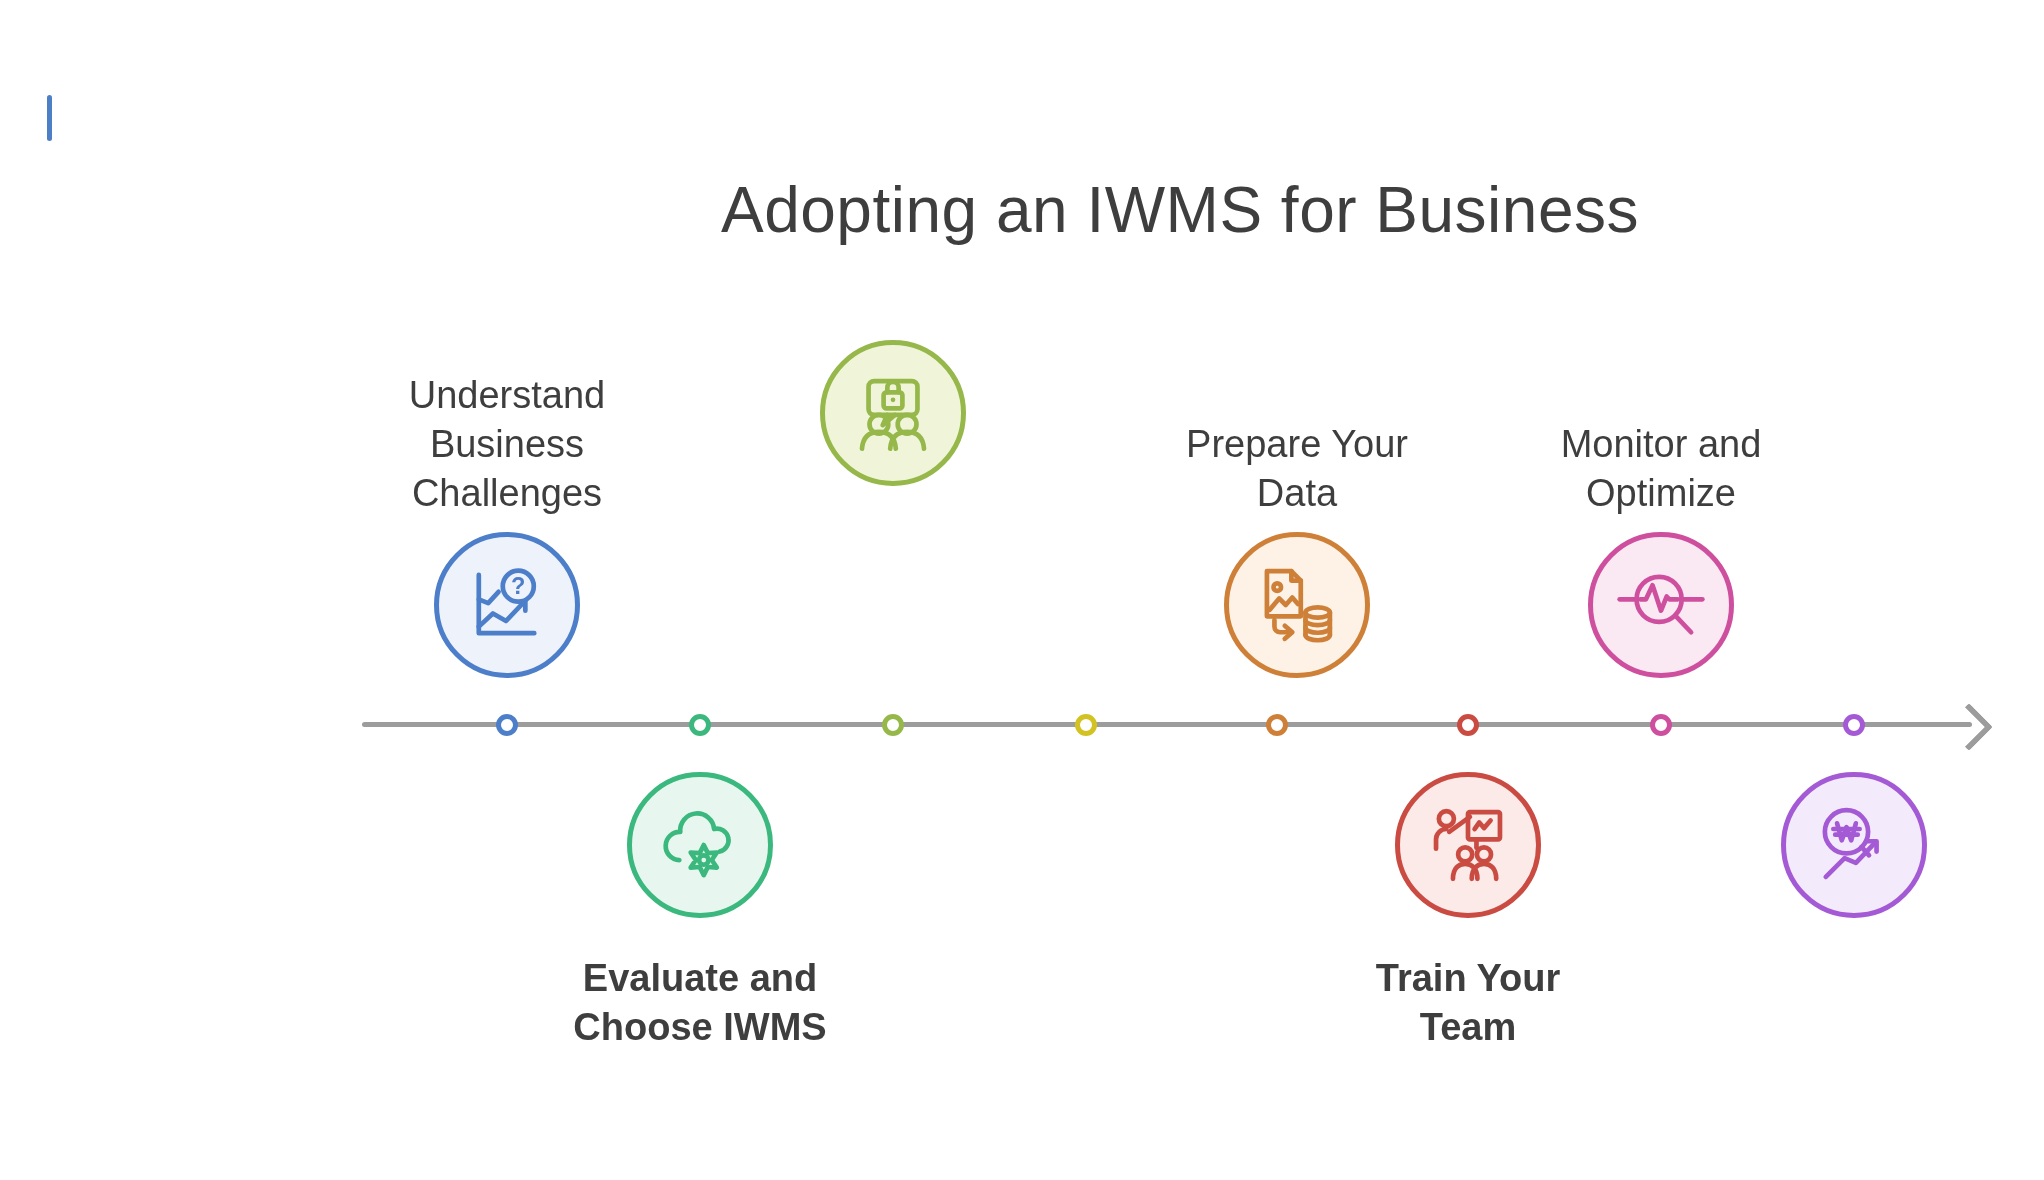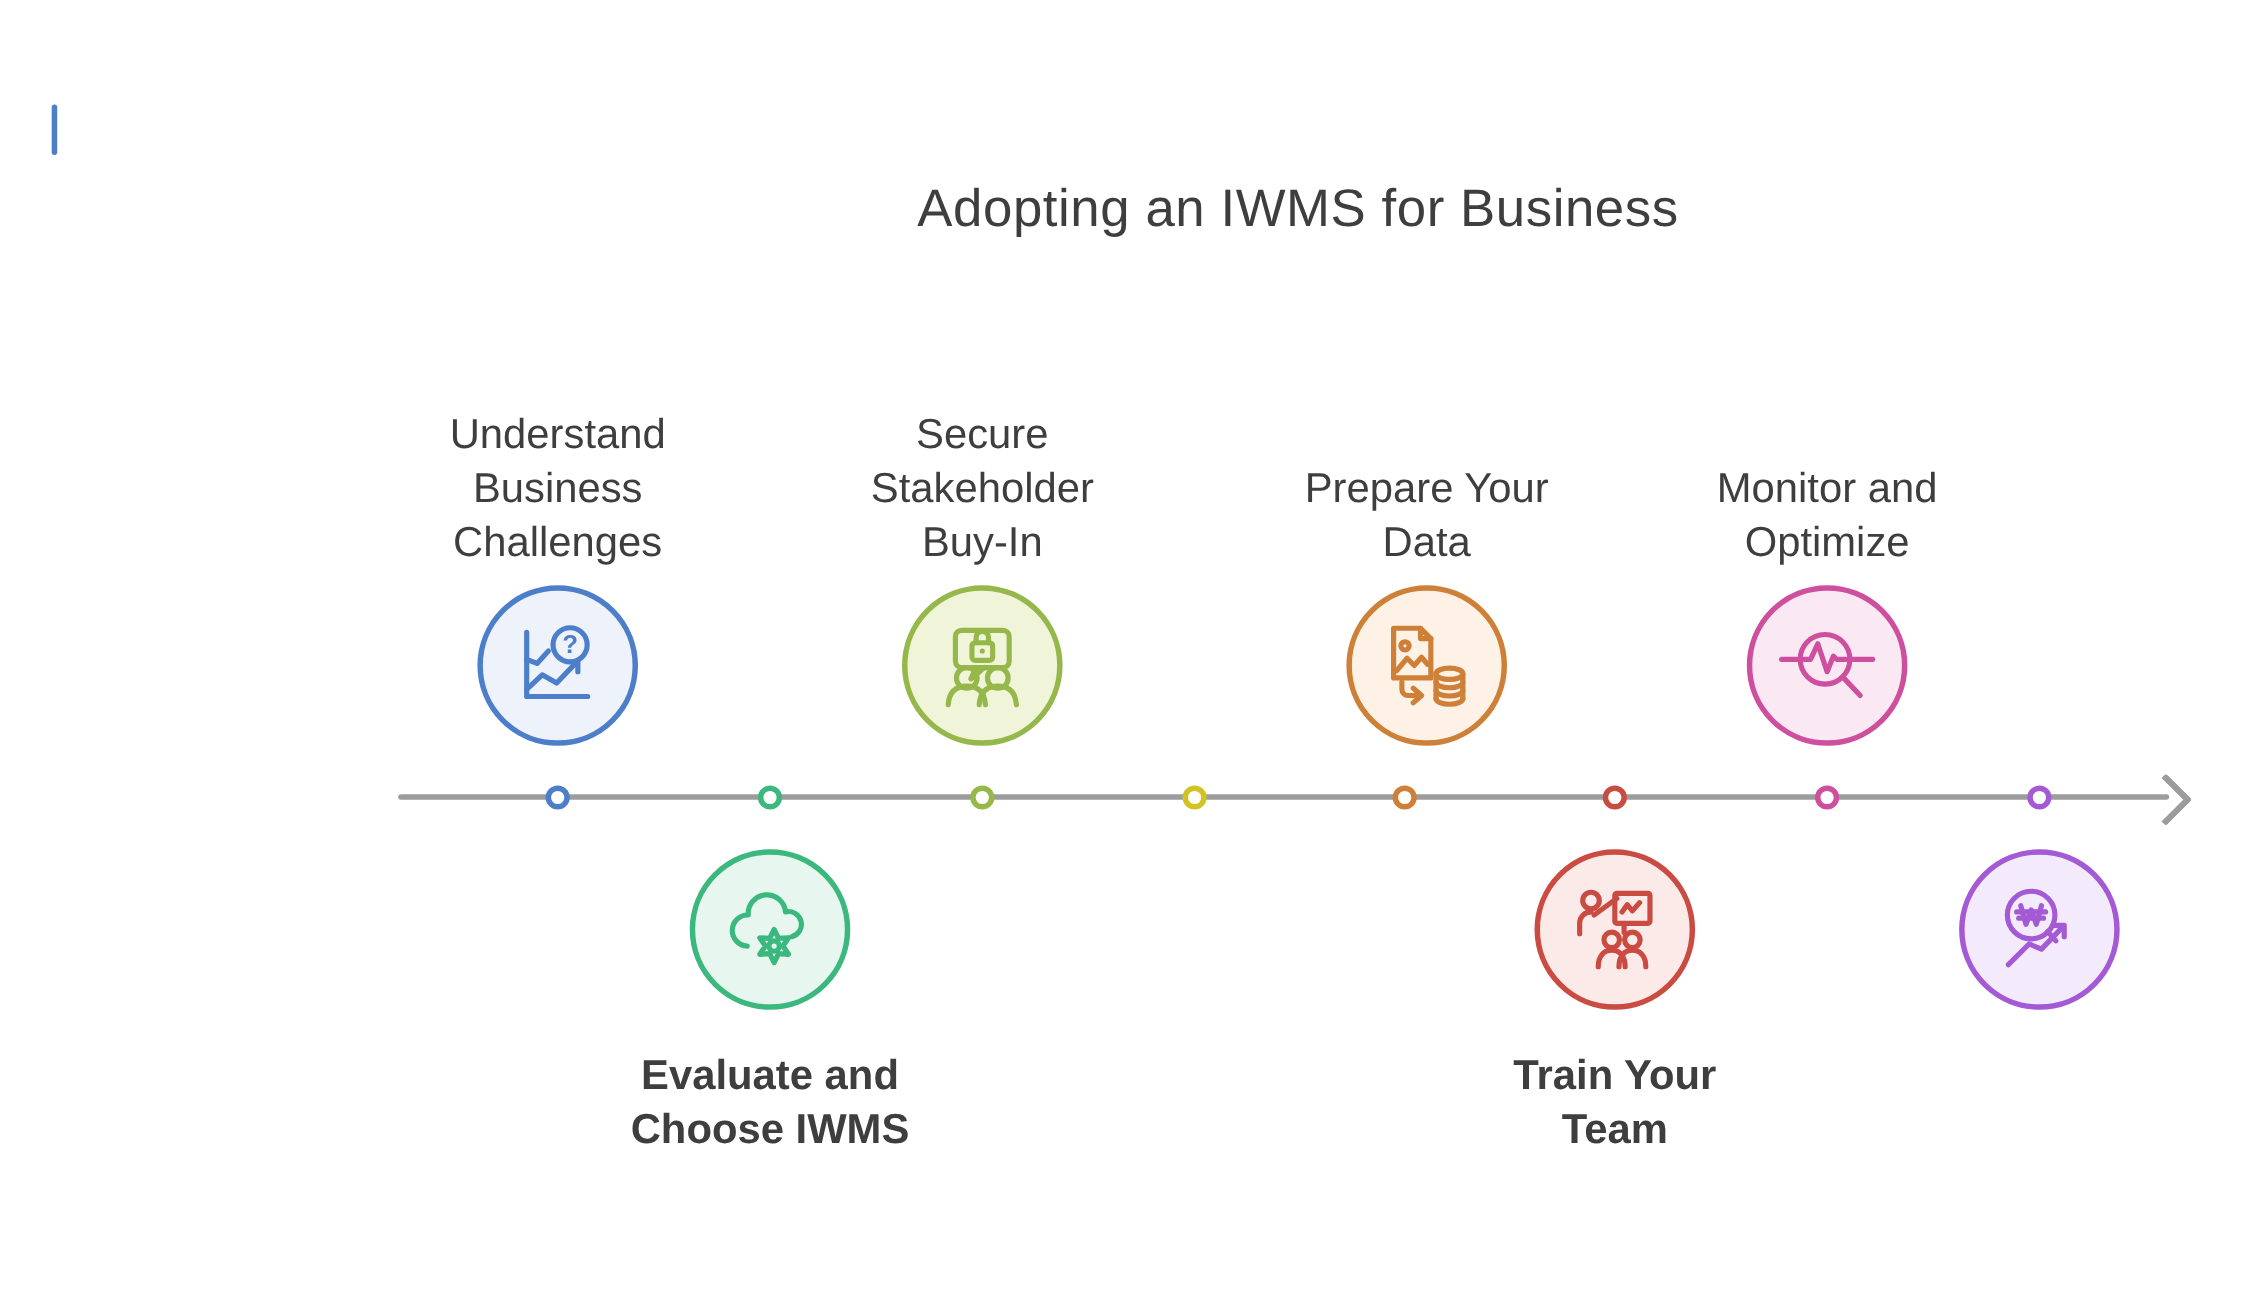--- a/index.html
+++ b/index.html
@@ -3,21 +3,21 @@
 <meta charset="utf-8">
 <style>
   html,body{margin:0;padding:0;background:#ffffff;}
   .canvas{
     position:relative;width:2044px;height:1180px;background:#ffffff;overflow:hidden;
     font-family:"Liberation Sans",sans-serif;color:#3e3e3e;
   }
   .text-caret{position:absolute;left:47px;top:95px;width:5px;height:46px;border-radius:3px;background:#4d7fc7;}
   .page-title{
     position:absolute;left:360px;top:130px;width:1640px;text-align:center;
-    font-size:48px;font-weight:400;color:#3e3e3e;letter-spacing:0.5px;
+    font-size:64px;font-weight:400;color:#3e3e3e;letter-spacing:0.5px;
   }
   .timeline-line{position:absolute;left:362px;top:722px;width:1610px;height:5px;background:#9c9c9c;border-radius:3px;z-index:1;}
   .timeline-arrowhead{
     position:absolute;left:1952px;top:710px;width:28px;height:28px;
     border-top:6px solid #9c9c9c;border-right:6px solid #9c9c9c;border-radius:3px;
     transform:rotate(45deg);z-index:1;
   }
   .timeline-dot{
     position:absolute;top:714px;width:22px;height:22px;border-radius:50%;
     background:#ffffff;border:5px solid var(--accent);box-sizing:border-box;z-index:2;
@@ -80,23 +80,20 @@
       <svg viewBox="0 0 100 100" fill="none" stroke="currentColor" stroke-width="5" stroke-linecap="round" stroke-linejoin="round">
         <path d="M28,66 a15,15 0 0 1 1,-30 a18,18 0 0 1 36,-3 a12,12 0 0 1 6,24"></path>
         <path d="M54,50 L58.3,58.6 L67.9,58 L62.5,66 L67.9,74 L58.3,73.4 L54,82 L49.7,73.4 L40.1,74 L45.5,66 L40.1,58 L49.7,58.6 Z" fill="var(--fill)"></path>
         <circle cx="54" cy="66" r="5"></circle>
       </svg>
     </div>
     <div class="step-label">Evaluate and Choose IWMS</div>
   </div>
 
   <div class="step top" style="left: 743px; --accent: #96b84a; --fill: #f0f5da;">
-    <div class="label-wrap">
-        <div class="step-label">Secure Stakeholder Buy-In</div>
-      </div>
     <div class="icon-circle">
       <svg viewBox="0 0 100 100" fill="none" stroke="currentColor" stroke-width="5" stroke-linecap="round" stroke-linejoin="round">
         <rect x="24" y="16" width="52" height="36" rx="6"></rect>
         <path d="M44,52 l-5,11 l13,-11"></path>
         <rect x="40" y="28" width="20" height="17" rx="3" fill="var(--fill)"></rect>
         <path d="M44,28 v-5 a6,6 0 0 1 12,0 v5"></path>
         <circle cx="50" cy="36" r="2.5" fill="currentColor" stroke="none"></circle>
         <circle cx="35" cy="62" r="10"></circle>
         <path d="M17,88 c1,-13 8,-18 18,-18 s17,5 18,18"></path>
         <circle cx="65" cy="62" r="10"></circle>

